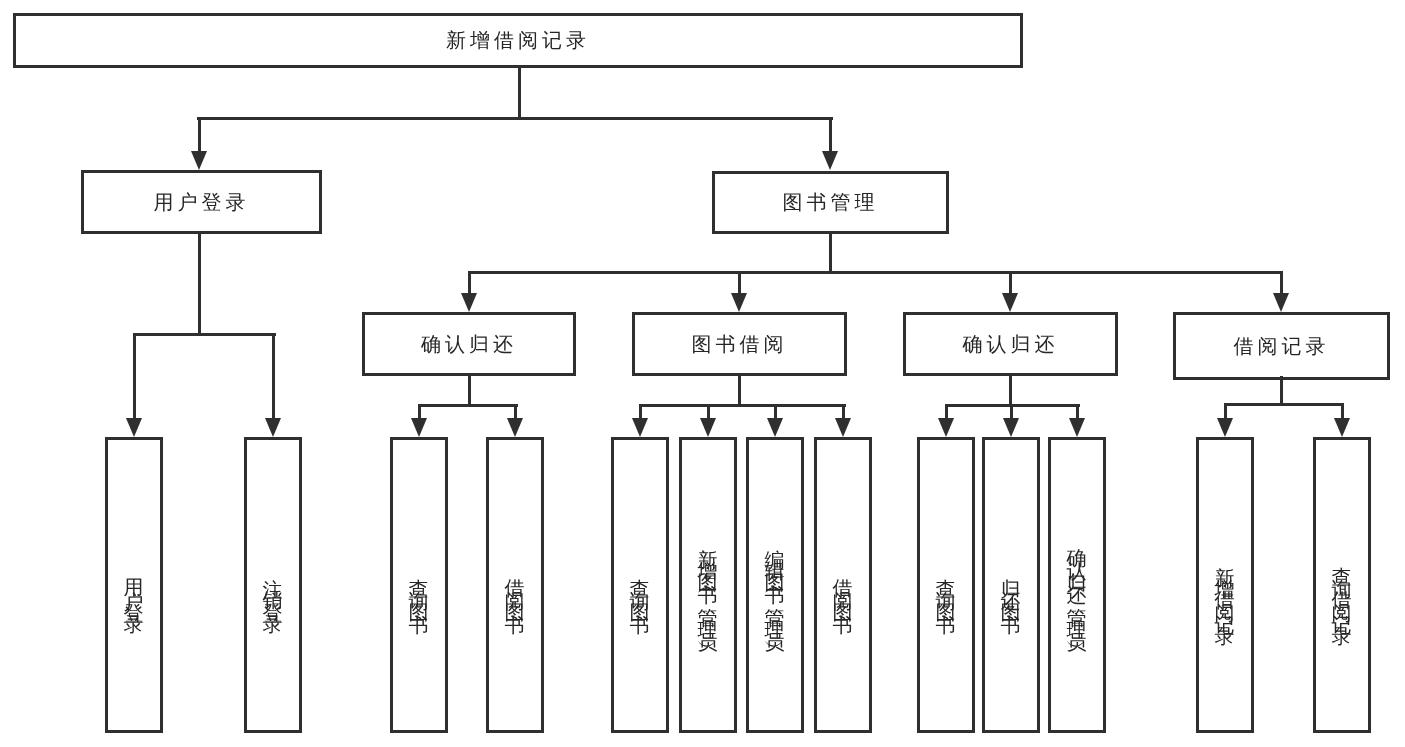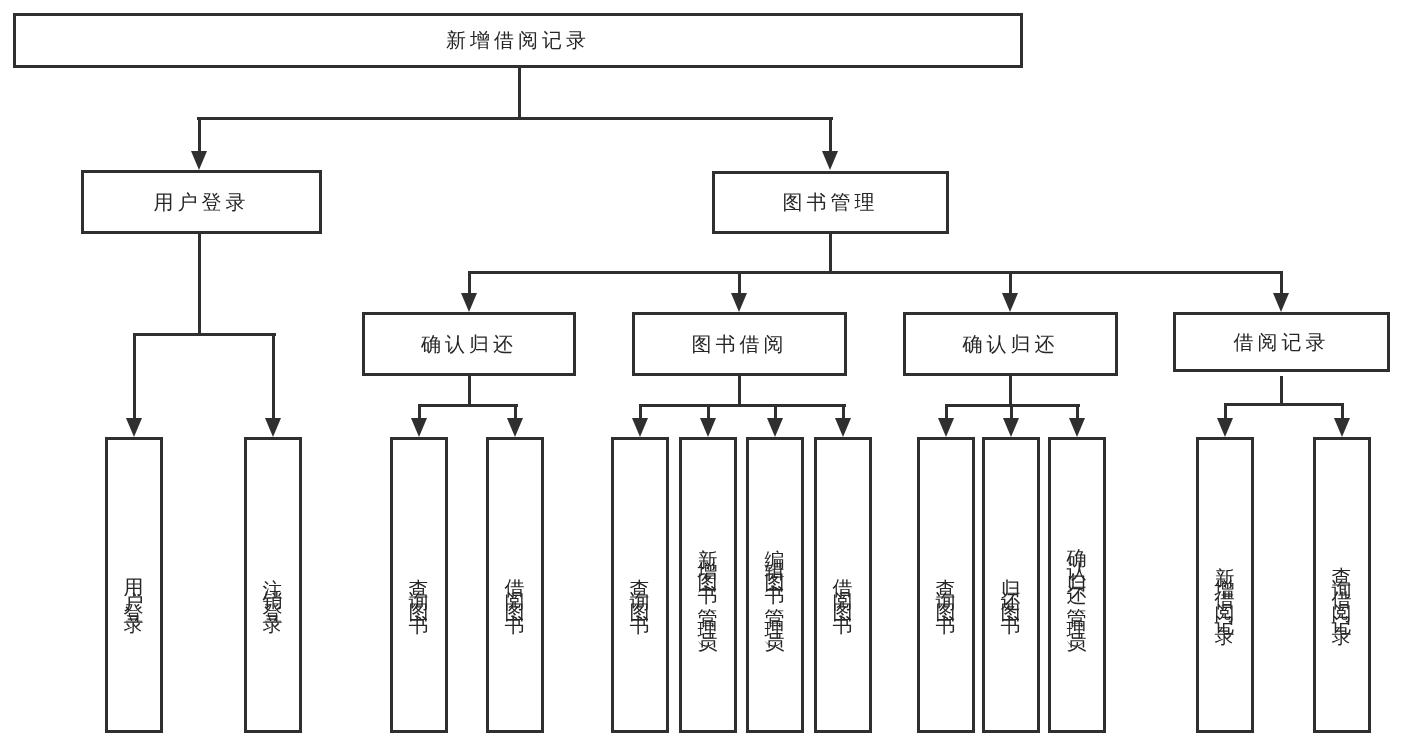--- a/index.html
+++ b/index.html
@@ -66,21 +66,21 @@
 <div class="canvas">
 
   <div class="box" style="left:13px; top:13px; width:1010px; height:55px;">新增借阅记录</div>
 
   <div class="box" style="left:81px; top:170px; width:241px; height:64px;">用户登录</div>
   <div class="box" style="left:712px; top:171px; width:237px; height:63px;">图书管理</div>
 
   <div class="box" style="left:362px; top:312px; width:214px; height:64px;">确认归还</div>
   <div class="box" style="left:632px; top:312px; width:215px; height:64px;">图书借阅</div>
   <div class="box" style="left:903px; top:312px; width:215px; height:64px;">确认归还</div>
-  <div class="box" style="left:1173px; top:312px; width:217px; height:60px;">借阅记录</div>
+  <div class="box" style="left:1173px; top:312px; width:217px; height:68px;">借阅记录</div>
 
   <div class="box vbox" style="left:105px; top:437px; width:58px; height:296px;">用户登录</div>
   <div class="box vbox" style="left:244px; top:437px; width:58px; height:296px;">注销登录</div>
 
   <div class="box vbox" style="left:390px; top:437px; width:58px; height:296px;">查询图书</div>
   <div class="box vbox" style="left:486px; top:437px; width:58px; height:296px;">借阅图书</div>
 
   <div class="box vbox" style="left:611px; top:437px; width:58px; height:296px;">查询图书</div>
   <div class="box vbox" style="left:679px; top:437px; width:58px; height:296px;">新增图书（管理员）</div>
   <div class="box vbox" style="left:746px; top:437px; width:58px; height:296px;">编辑图书（管理员）</div>

